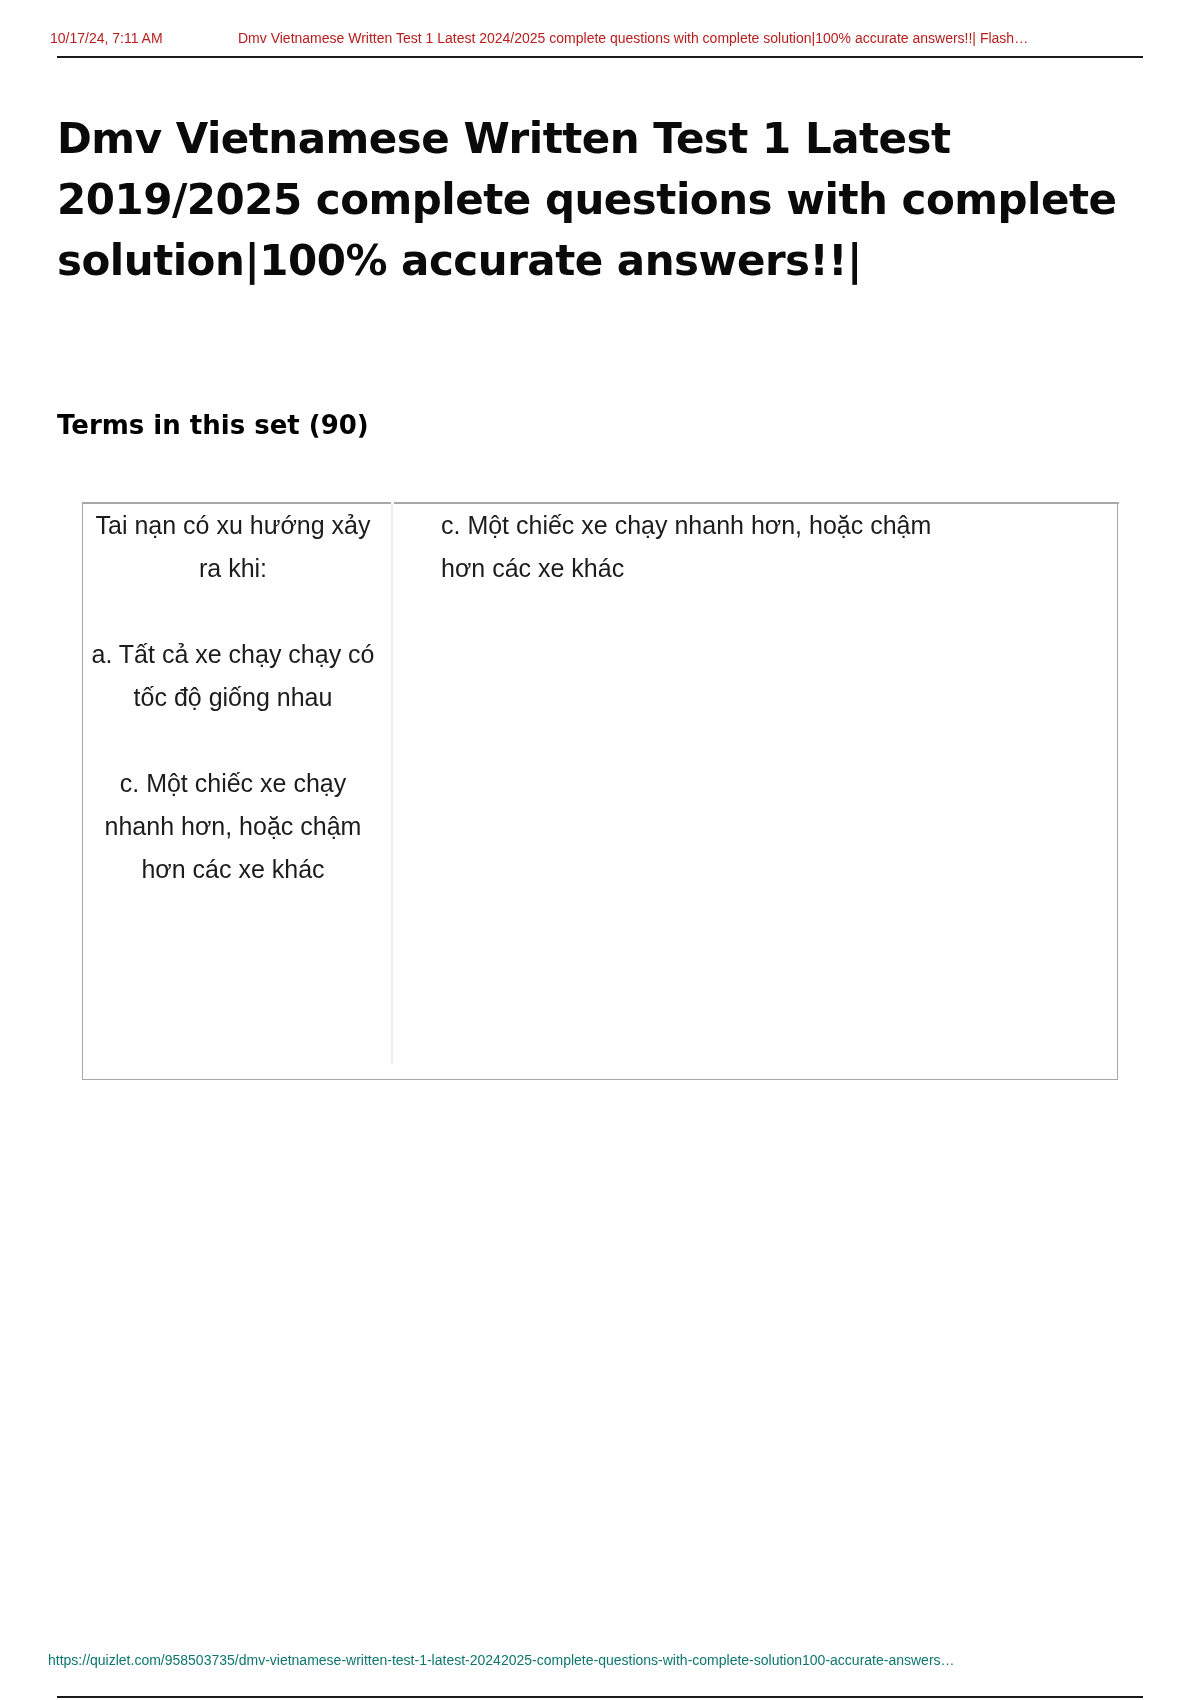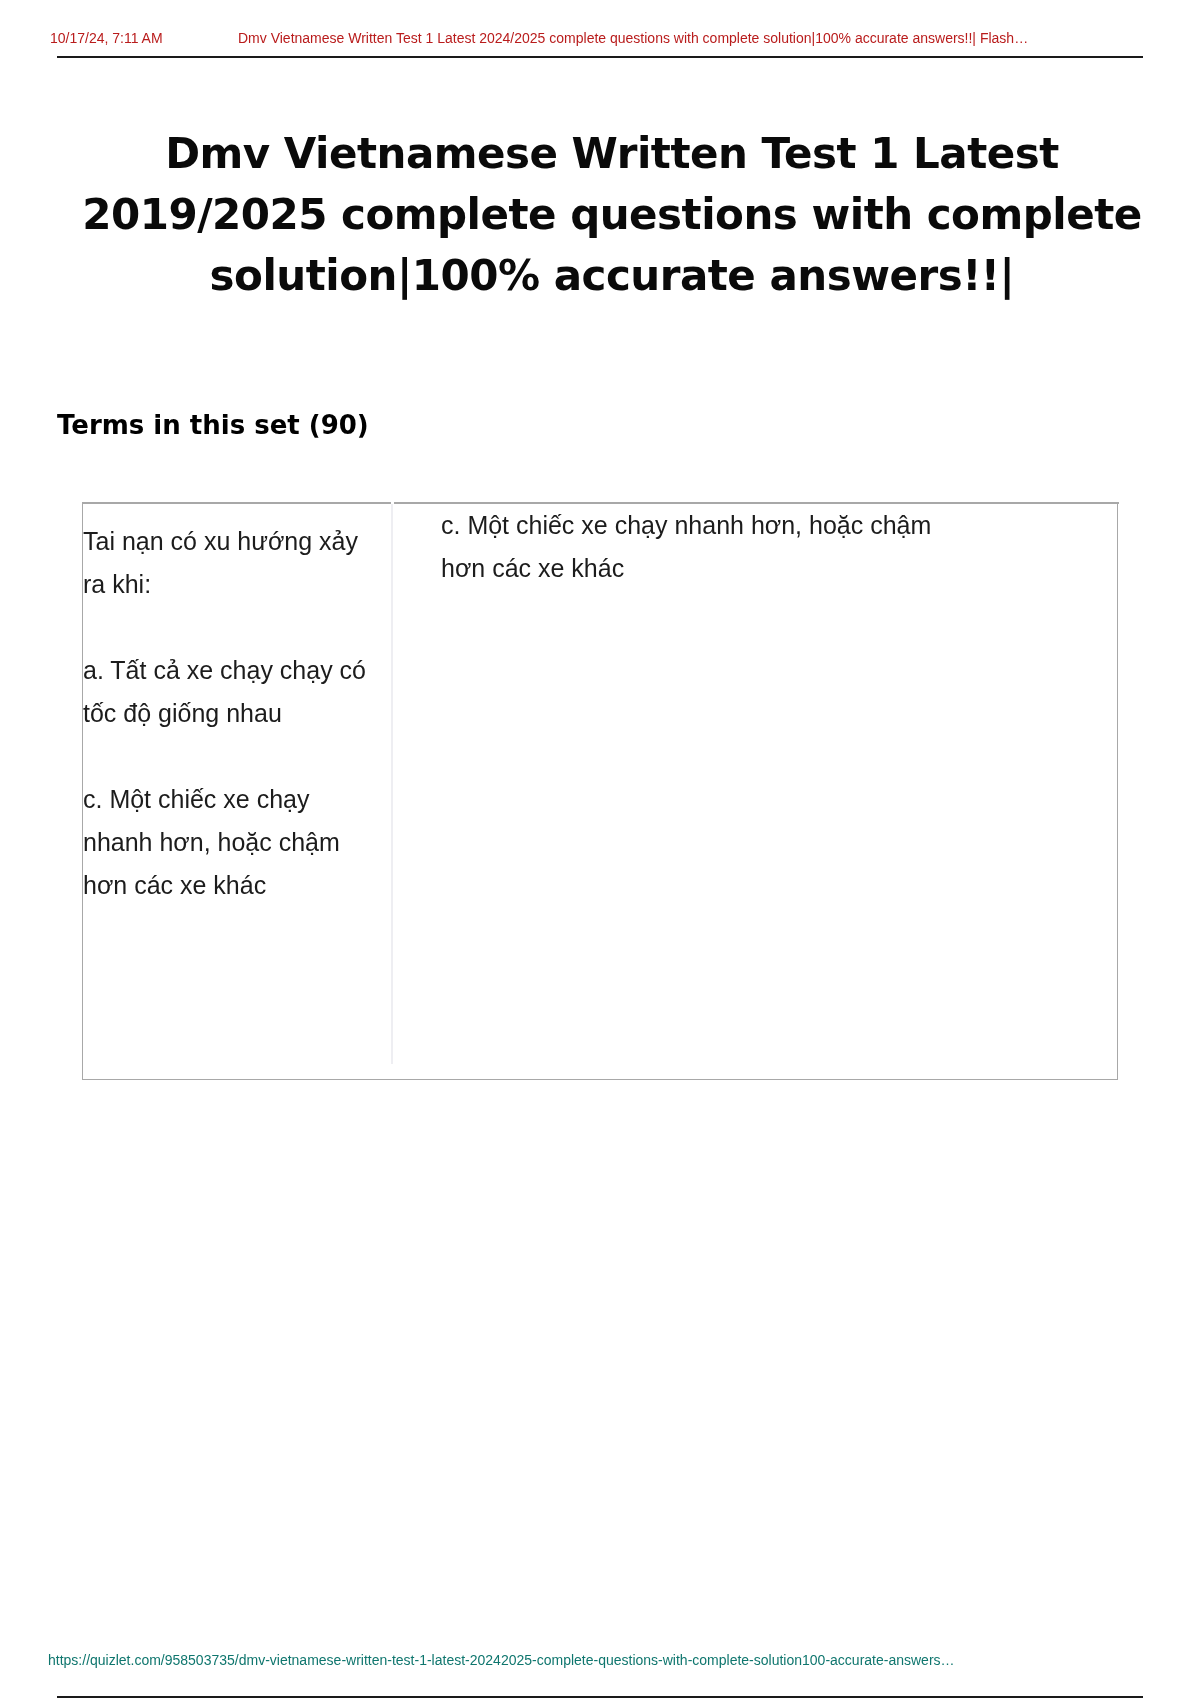--- a/index.html
+++ b/index.html
@@ -47,28 +47,27 @@
     background: #1a1a1a;
   }
   .rule.top { top: 56px; }
   .rule.bottom { top: 1696px; }
 
   .page-title {
     position: absolute;
     left: 57px;
     top: 108px;
     width: 1080px;
-    margin: 15px;
+    margin: 0;
     font-family: "DejaVu Sans", sans-serif;
     font-weight: bold;
     font-size: 42px;
     line-height: 61px;
     letter-spacing: -0.5px;
     color: #0a0a0a;
-    text-align: center;
   }
   .page-title span { display: block; white-space: nowrap; }
 
   .set-heading {
     position: absolute;
     left: 57px;
     top: 410px;
     margin: 0;
     font-family: "DejaVu Sans", sans-serif;
     font-weight: bold;
@@ -107,25 +106,26 @@
     position: absolute;
     left: 308px;
     top: 2px;
     width: 2px;
     height: 560px;
     background: #eeeef2;
   }
   .term {
     position: absolute;
     left: 0;
-    top: 18px;
+    top: 2px;
     width: 300px;
     font-size: 25px;
     line-height: 43px;
     color: #1c1c1c;
+    text-align: center;
   }
   .term p {
     margin: 0 0 43px 0;
   }
   .term p:last-child { margin-bottom: 0; }
   .definition {
     position: absolute;
     left: 358px;
     top: 2px;
     width: 540px;

